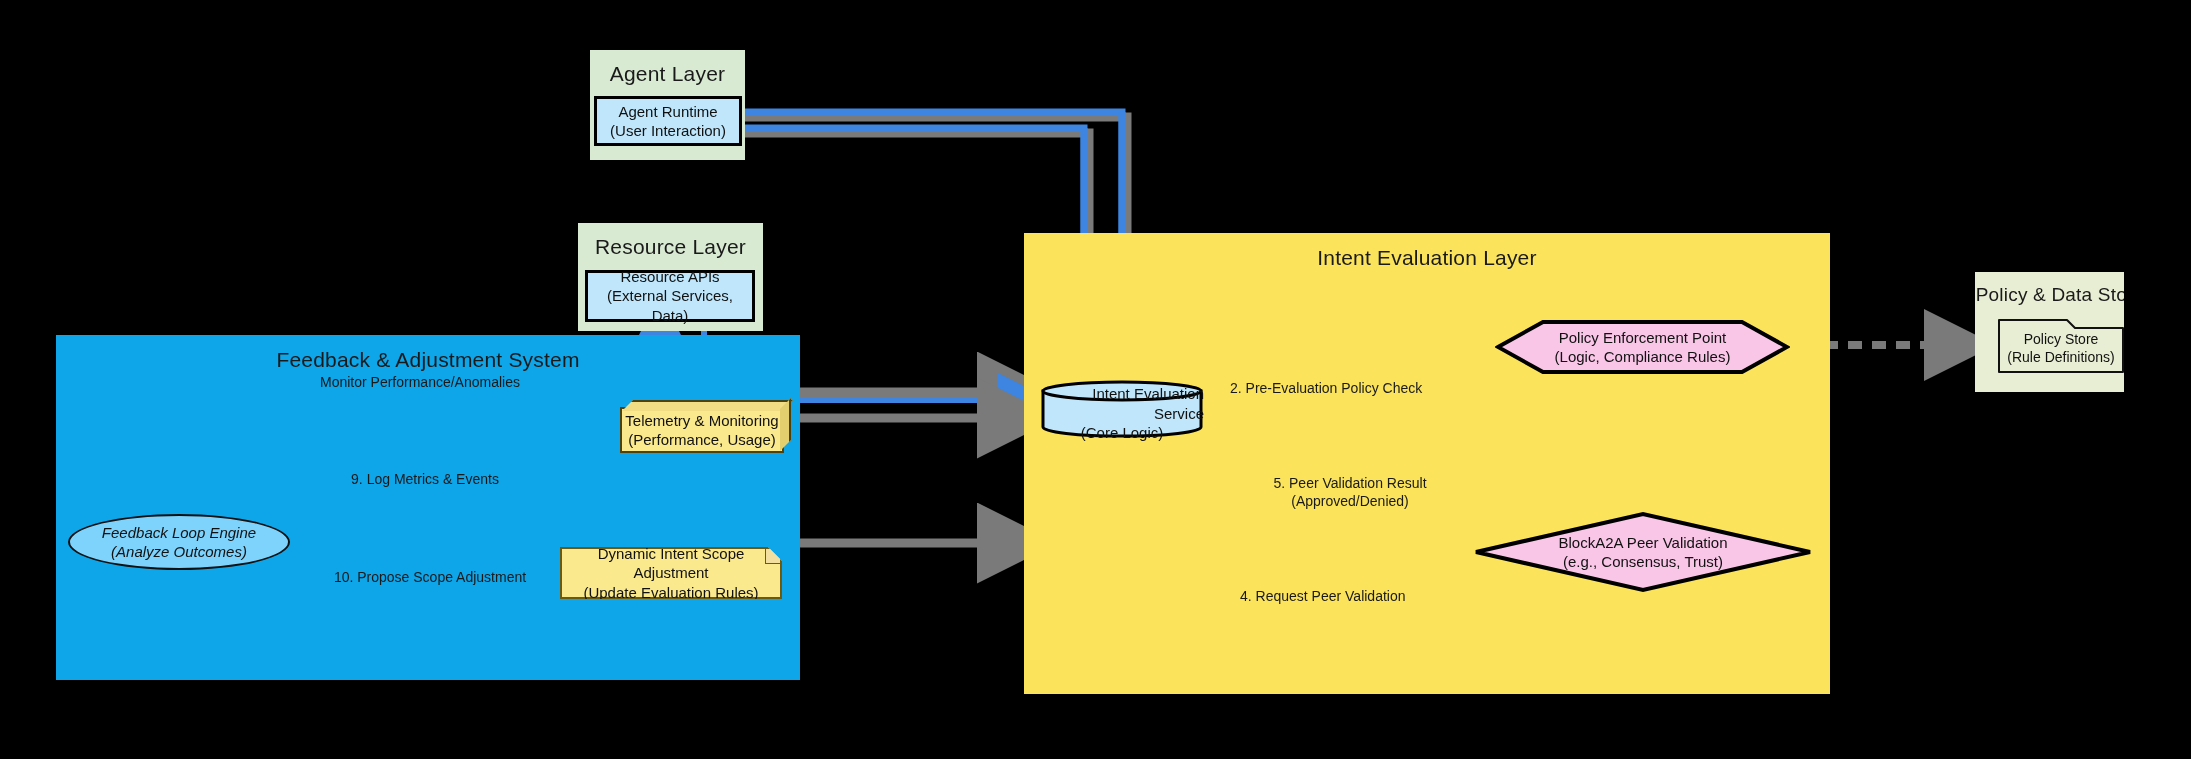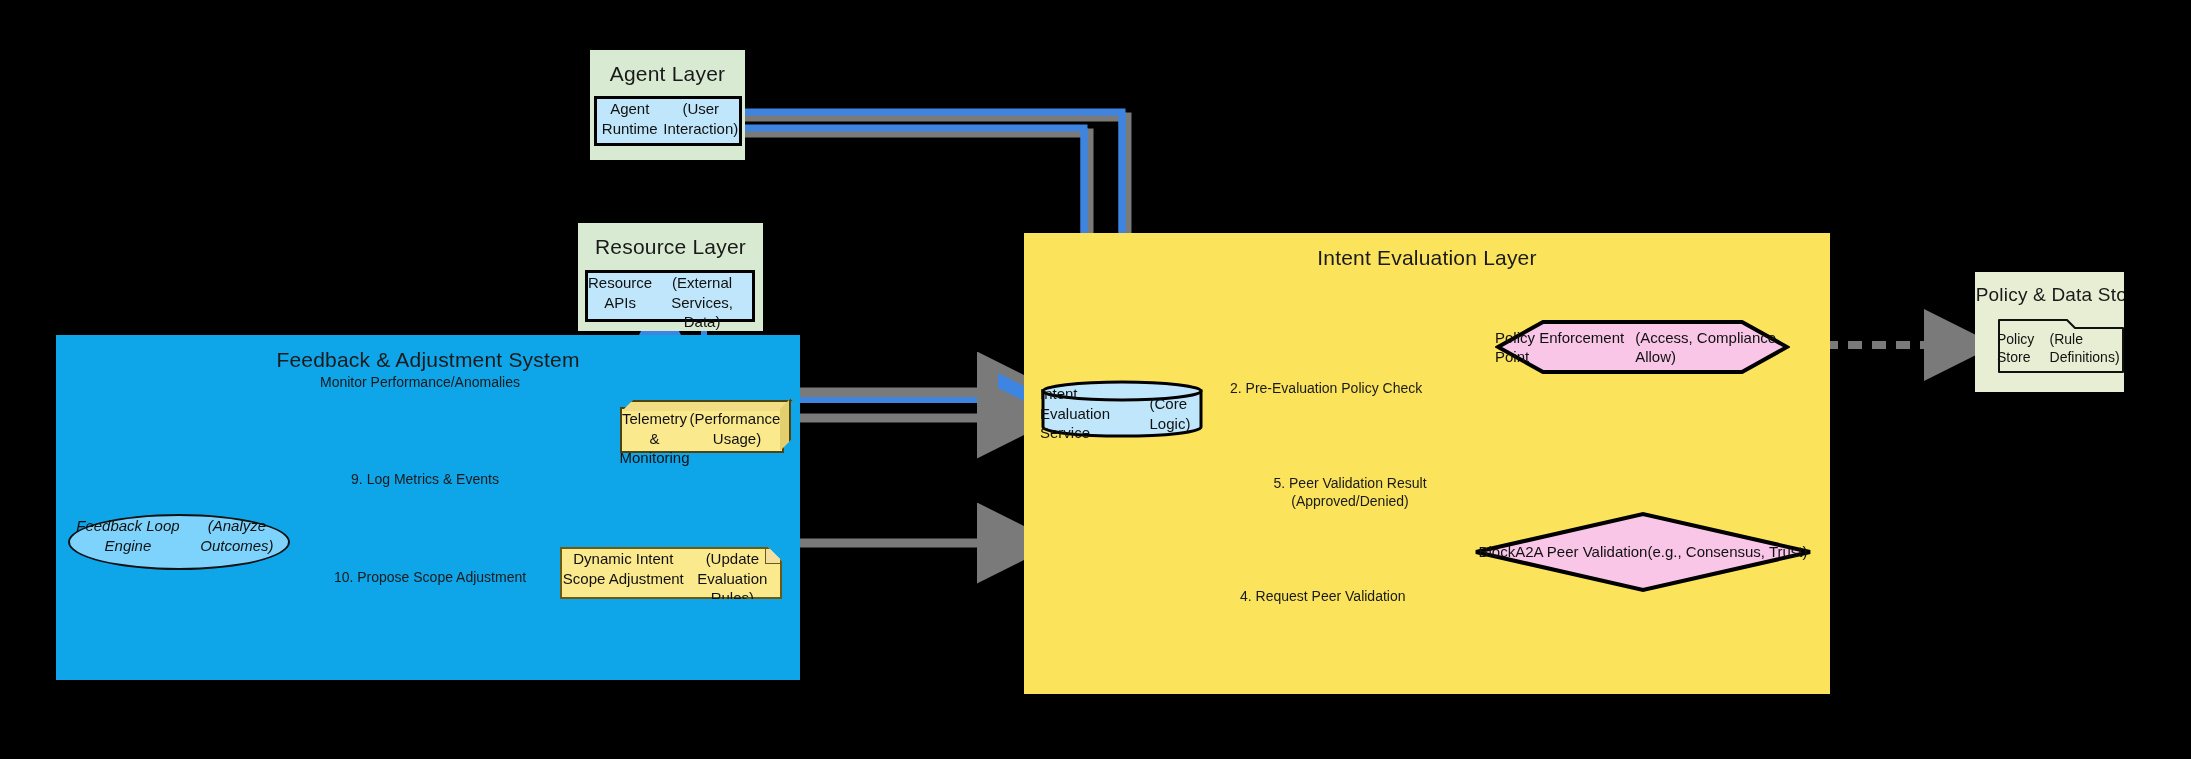--- a/index.html
+++ b/index.html
@@ -7,41 +7,41 @@
   #stage{position:relative;width:2124px;height:759px;background:#000;overflow:hidden;}
 
   .layer{position:absolute;box-sizing:border-box;}
   .layer-title{position:absolute;left:0;right:0;text-align:center;color:#1a1a1a;
     font-size:21px;letter-spacing:.2px;}
 
   .lbl{position:absolute;color:#1a1a1a;font-size:14px;text-align:center;
        line-height:1.25;white-space:pre-line;}
 
   
-  .node{position:absolute;box-sizing:border-box;display:flex;flex-direction:row;
-        align-items:flex-start;justify-content:center;text-align:center;color:#111;
+  .node{position:absolute;box-sizing:border-box;display:flex;flex-direction:column;
+        align-items:center;justify-content:center;text-align:center;color:#111;
         font-size:15px;line-height:1.3;}
   .node span{display:block;}
 
   .rect-blue{background:#bfe6fb;border:3px solid #000;}
   .note{background:#fbe98d;border:2px solid #6b5a12;
         clip-path:polygon(0 0, calc(100% - 14px) 0, 100% 14px, 100% 100%, 0 100%);}
   .note::after{content:"";position:absolute;top:0;right:0;width:14px;height:14px;
         background:#f3e0a0;border-left:1px solid #6b5a12;border-bottom:1px solid #6b5a12;}
   .ellipse{background:#7dd3fc;border:2px solid #111;border-radius:50%;font-style:italic;}
   .cube{background:#fbe98d;border:2px solid #4c4212;}
   .cube .top{position:absolute;top:-9px;left:0;width:100%;height:9px;
         background:#f0dd84;transform:skewX(-45deg);transform-origin:bottom left;
         border-top:2px solid #4c4212;}
   .cube .side{position:absolute;top:0;right:-9px;width:9px;height:100%;
         background:#e3cf6e;transform:skewY(-45deg);transform-origin:top left;
         border-right:2px solid #4c4212;}
   .shapewrap{position:absolute;}
-  .shapewrap .txt{position:absolute;inset:0;display:flex;flex-direction:row;
-        align-items:center;justify-content:center;text-align:left;font-size:15px;
+  .shapewrap .txt{position:absolute;inset:0;display:flex;flex-direction:column;
+        align-items:center;justify-content:center;text-align:right;font-size:15px;
         line-height:1.3;color:#111;pointer-events:none;}
 
   .edgelayer{position:absolute;inset:0;pointer-events:none;}
 </style>
 </head>
 <body>
 
 <div id="stage">
 
   <svg class="edgelayer" width="2191" height="759">
@@ -148,21 +148,21 @@
       <span>(Core Logic)</span>
     </div>
   </div>
 
   <div class="shapewrap" style="left:1495px;top:318px;width:295px;height:58px;">
     <svg width="295" height="58">
       <polygon points="3,29 48,4 247,4 292,29 247,54 48,54" fill="#f9c6e8" stroke="#000" stroke-width="4"></polygon>
     </svg>
     <div class="txt">
       <span>Policy Enforcement Point</span>
-      <span>(Access, Compliance Allow)</span>
+      <span>(Logic, Compliance Rules)</span>
     </div>
   </div>
 
   <div class="shapewrap" style="left:1472px;top:510px;width:342px;height:84px;">
     <svg width="342" height="84">
       <polygon points="4,42 171,4 338,42 171,80" fill="#f9c6e8" stroke="#000" stroke-width="4"></polygon>
     </svg>
     <div class="txt">
       <span>BlockA2A Peer Validation</span>
       <span>(e.g., Consensus, Trust)</span>

